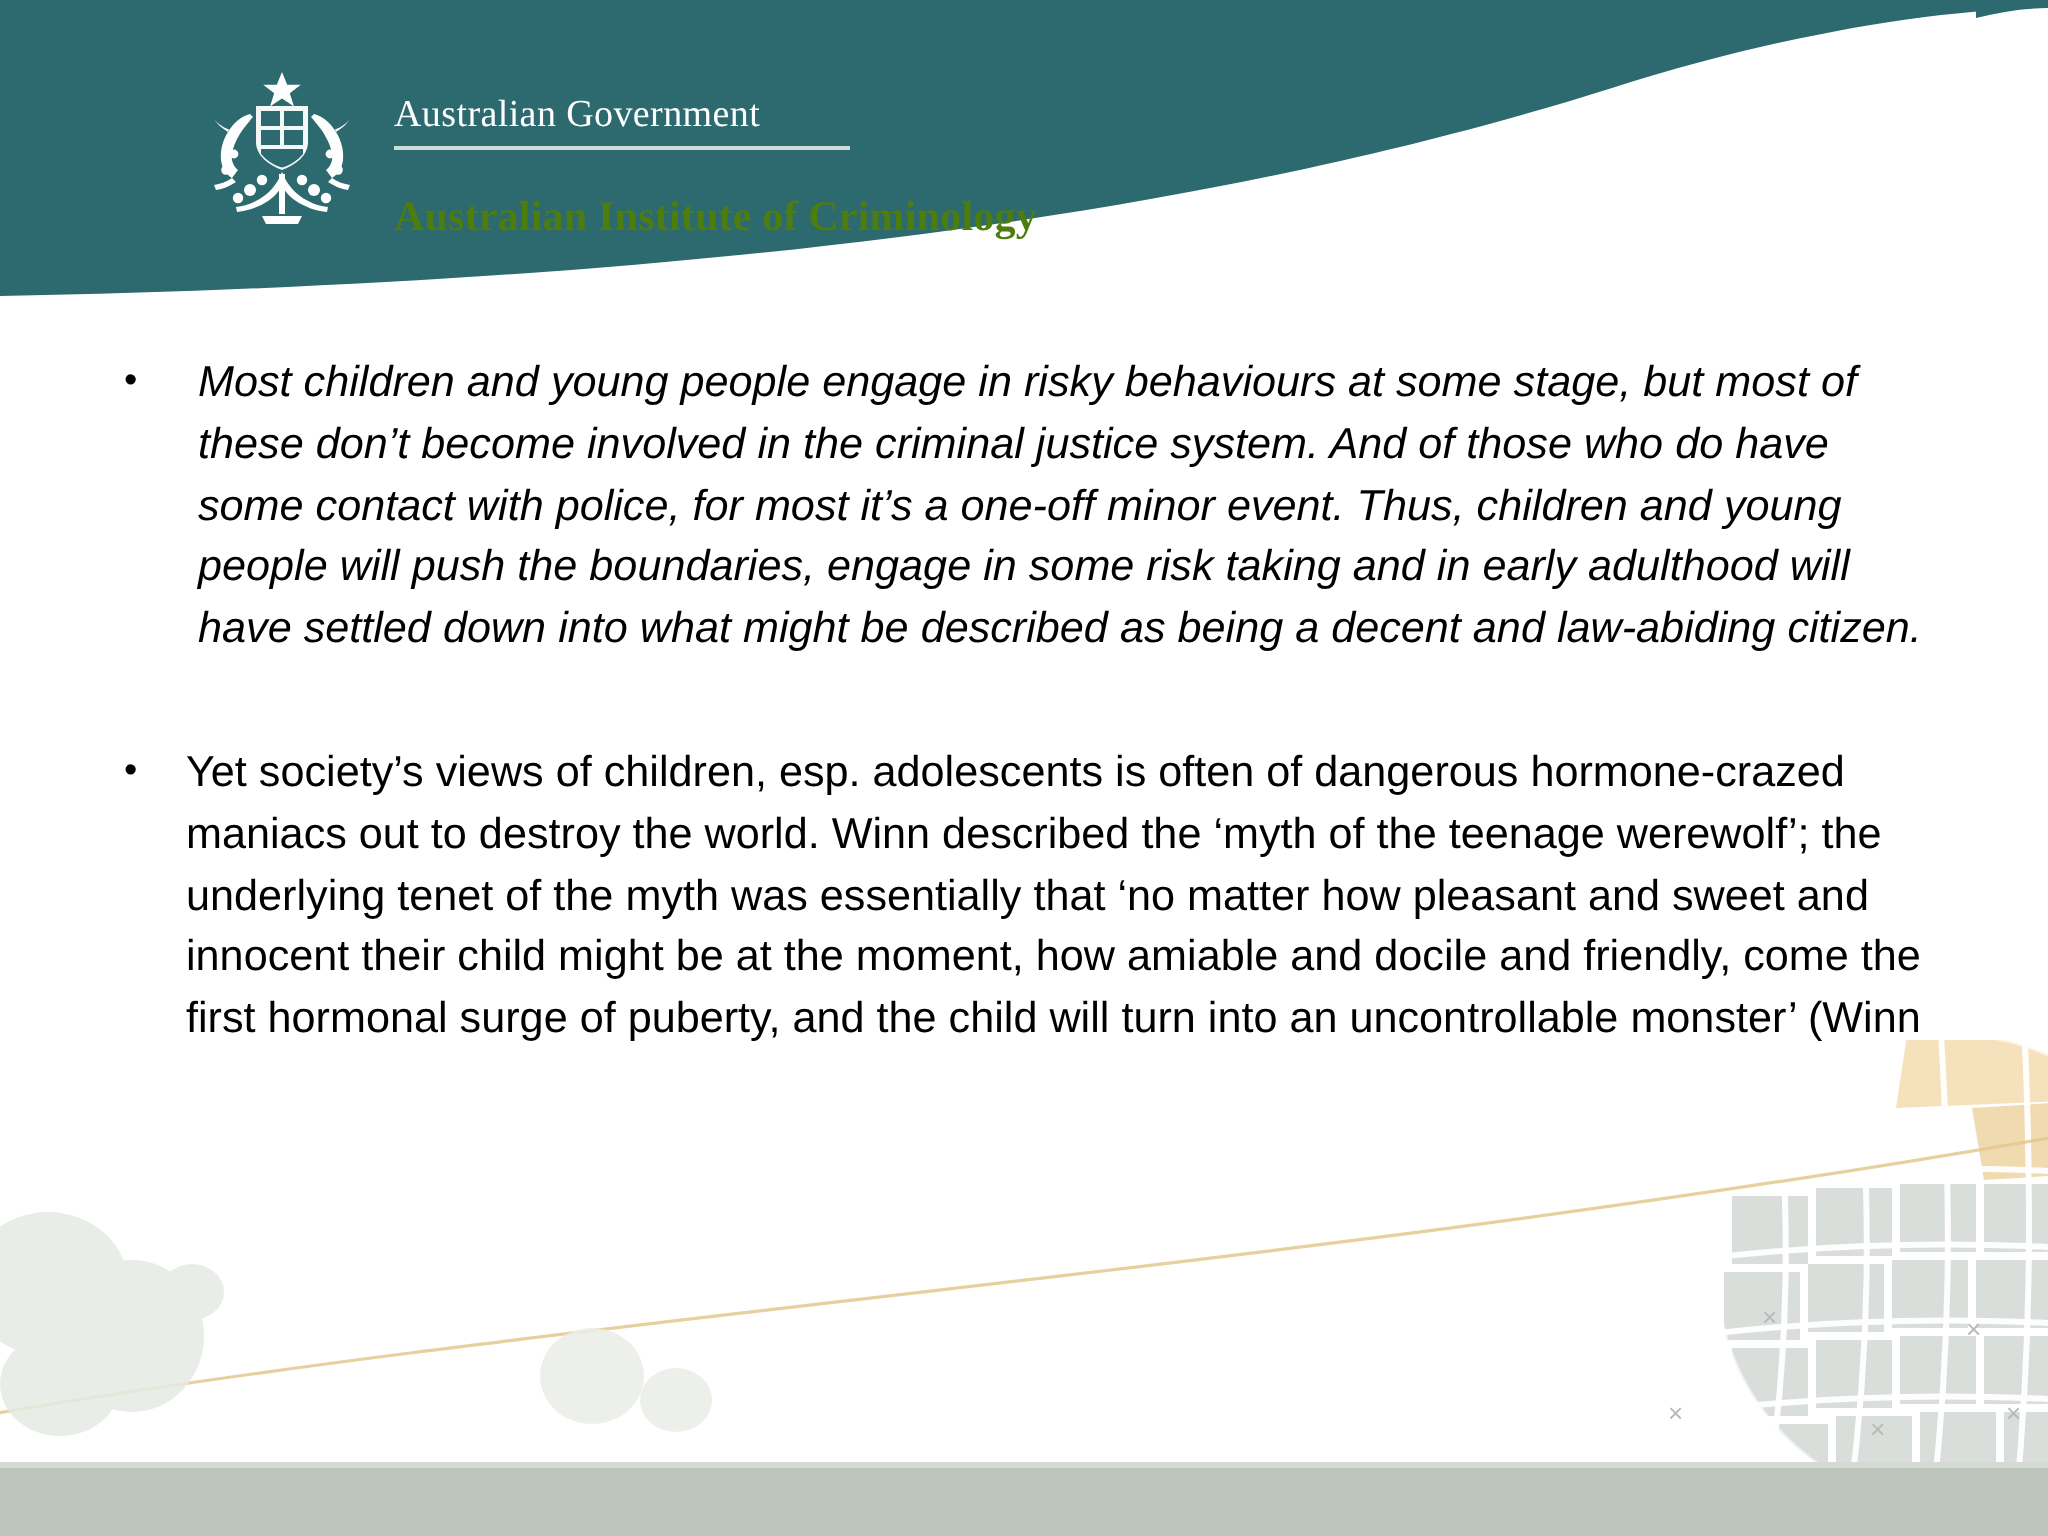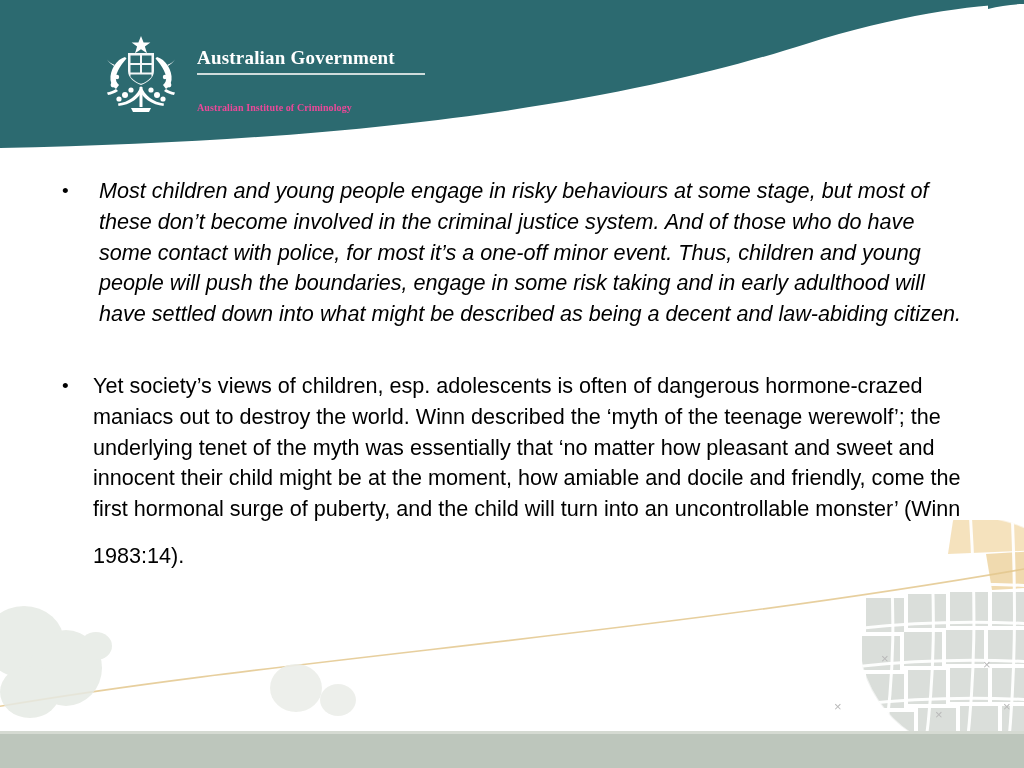--- a/index.html
+++ b/index.html
@@ -44,38 +44,38 @@
     display: flex;
     align-items: flex-start;
     gap: 10px;
   }
   .crest { width: 92px; height: 84px; display: block; }
   .logo-text {
     padding-top: 14px;
   }
   .logo-title {
     font-family: "Liberation Serif", serif;
-    font-weight: bold;
+    font-weight: normal;
     color: #ffffff;
     font-size: 19px;
     line-height: 21px;
     letter-spacing: .2px;
     white-space: nowrap;
   }
   .logo-rule {
     width: 228px;
     height: 2px;
     background: #cfdcdc;
     margin: 5px 0 4px 0;
   }
   .logo-sub {
     font-family: "Liberation Serif", serif;
     font-weight: bold;
-    color: #ec4899;
-    font-size: 10px;
+    color: #4d7c0f;
+    font-size: 21px;
     line-height: 18px;
     letter-spacing: .1px;
     white-space: nowrap;
     margin-top: 24px;
   }
 
   
   .deco-globe {
     position: absolute;
     right: -42px;
@@ -325,20 +325,19 @@
   <div class="content">
 
     <div class="bullet-para" id="para-1">
       <span class="bullet-mark">•</span>
       <span class="bullet-text">Most children and young people engage in risky behaviours at some stage, but most of these don’t become involved in the criminal justice system. And of those who do have some contact with police,  for most it’s a one-off minor event.  Thus, children and young people will push the boundaries, engage in some risk taking and in early adulthood will have settled down into what might be described as being a decent and law-abiding citizen.</span>
     </div>
 
     <div class="bullet-para" id="para-2">
       <span class="bullet-mark">•</span>
       <span class="bullet-text">Yet society’s views of children, esp. adolescents is often of dangerous hormone-crazed maniacs out to destroy the world. Winn described the ‘myth of the teenage werewolf’; the underlying tenet of the myth was essentially that ‘no matter how pleasant and sweet and innocent their child might be at the moment, how amiable and docile and friendly, come the first hormonal surge of puberty, and the child will turn into an uncontrollable monster’ (Winn</span>
-      <span class="tail">1983:14).</span>
     </div>
 
   </div>
 
   <div class="footer-band"></div>
 
 </div>
 
 </body></html>

